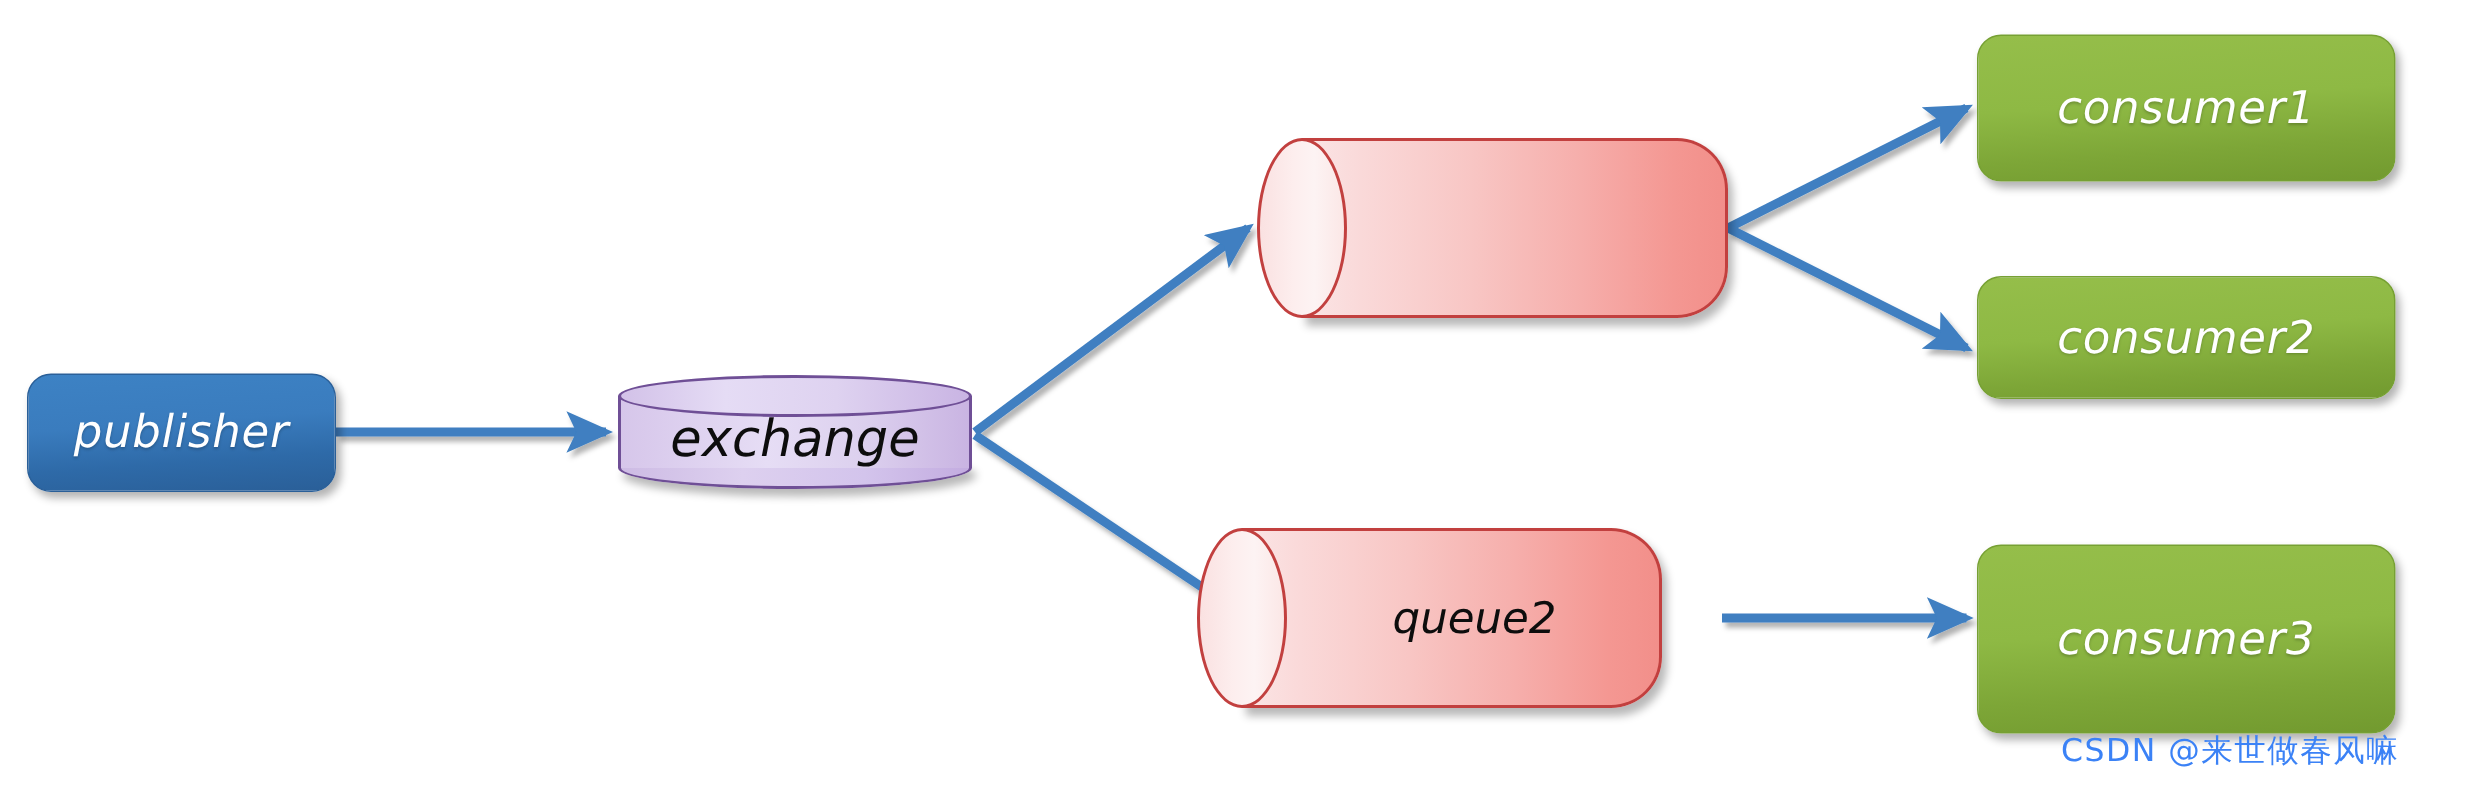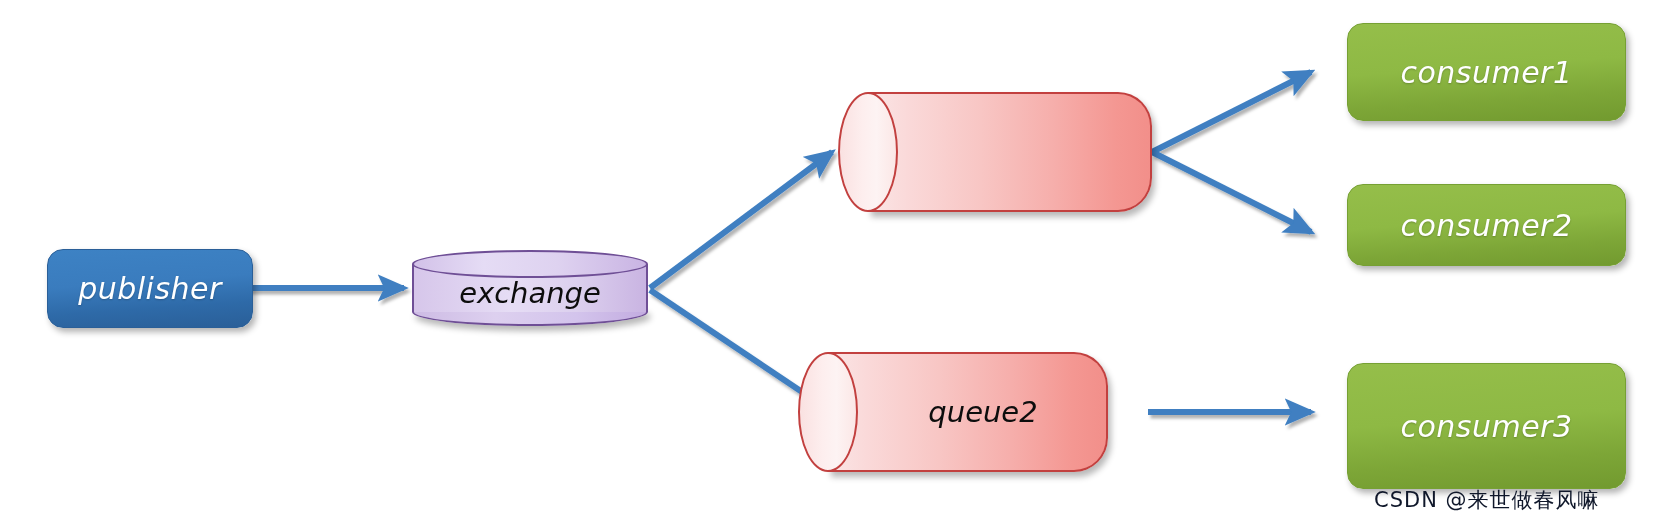--- a/index.html
+++ b/index.html
@@ -27,21 +27,20 @@
 
   
   .node-box {
     position: absolute;
     border-radius: 16px;
     display: flex;
     align-items: center;
     justify-content: center;
     box-sizing: border-box;
     box-shadow: 3px 4px 6px rgba(0,0,0,0.30);
-    margin-left: 29px;
   }
   .node-box .label {
     font-family: "DejaVu Sans", sans-serif;
     font-style: italic;
     font-weight: 400;
     color: #ffffff;
     font-size: 30px;
     letter-spacing: 0.5px;
     text-shadow: 0 1px 2px rgba(0,0,0,0.22);
     white-space: nowrap;
@@ -98,21 +97,21 @@
     left: 0;
     right: 0;
     top: 0;
     bottom: 0;
     display: flex;
     align-items: center;
     justify-content: center;
     padding-top: 10px;
     font-family: "DejaVu Sans", sans-serif;
     font-style: italic;
-    font-size: 29px;
+    font-size: 34px;
     color: #0d0d0d;
     white-space: nowrap;
     z-index: 3;
   }
 
   
   .cyl-h {
     position: absolute;
   }
   .cyl-h .body {
@@ -155,21 +154,21 @@
     color: #0d0d0d;
     white-space: nowrap;
     z-index: 3;
   }
 
   
   .watermark {
     position: absolute;
     font-family: "DejaVu Sans", sans-serif;
     font-size: 21px;
-    color: #0f172a;
+    color: #3b82f6;
     white-space: nowrap;
     letter-spacing: 1px;
   }
 </style>
 </head>
 <body>
 
 <div id="canvas">
 
   <svg id="edges" viewBox="0 0 1661 524" xmlns="http://www.w3.org/2000/svg">

